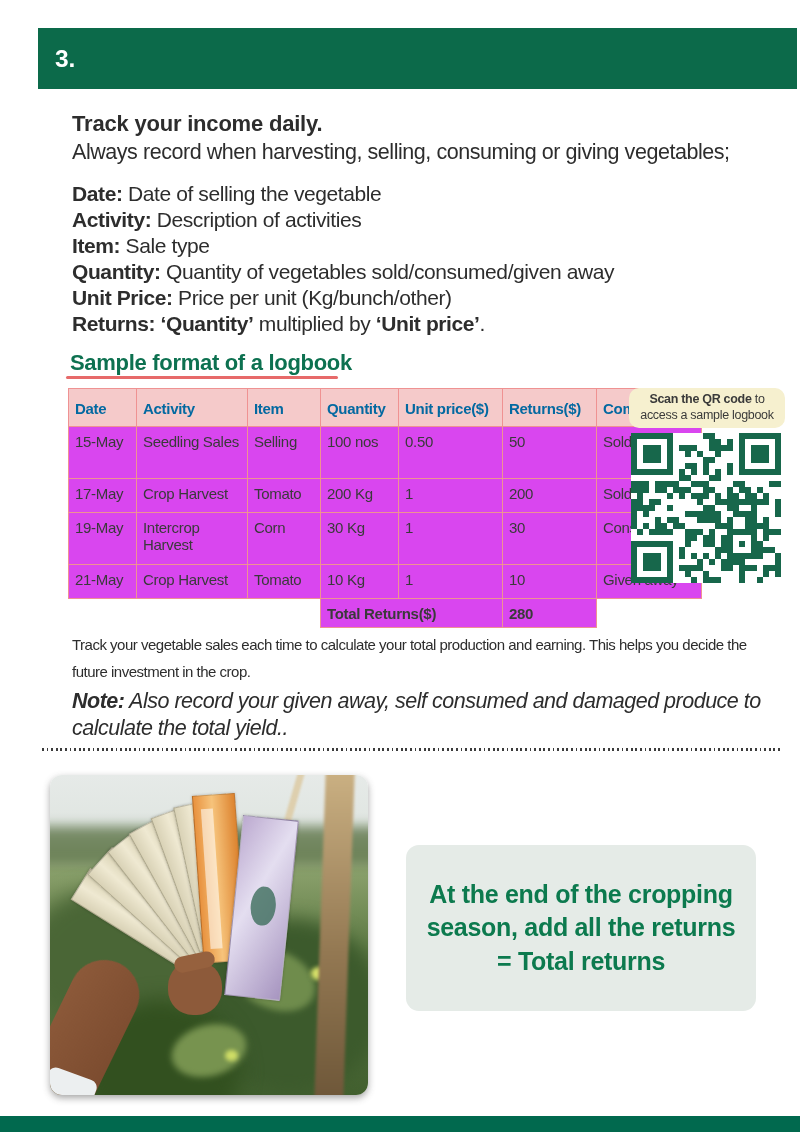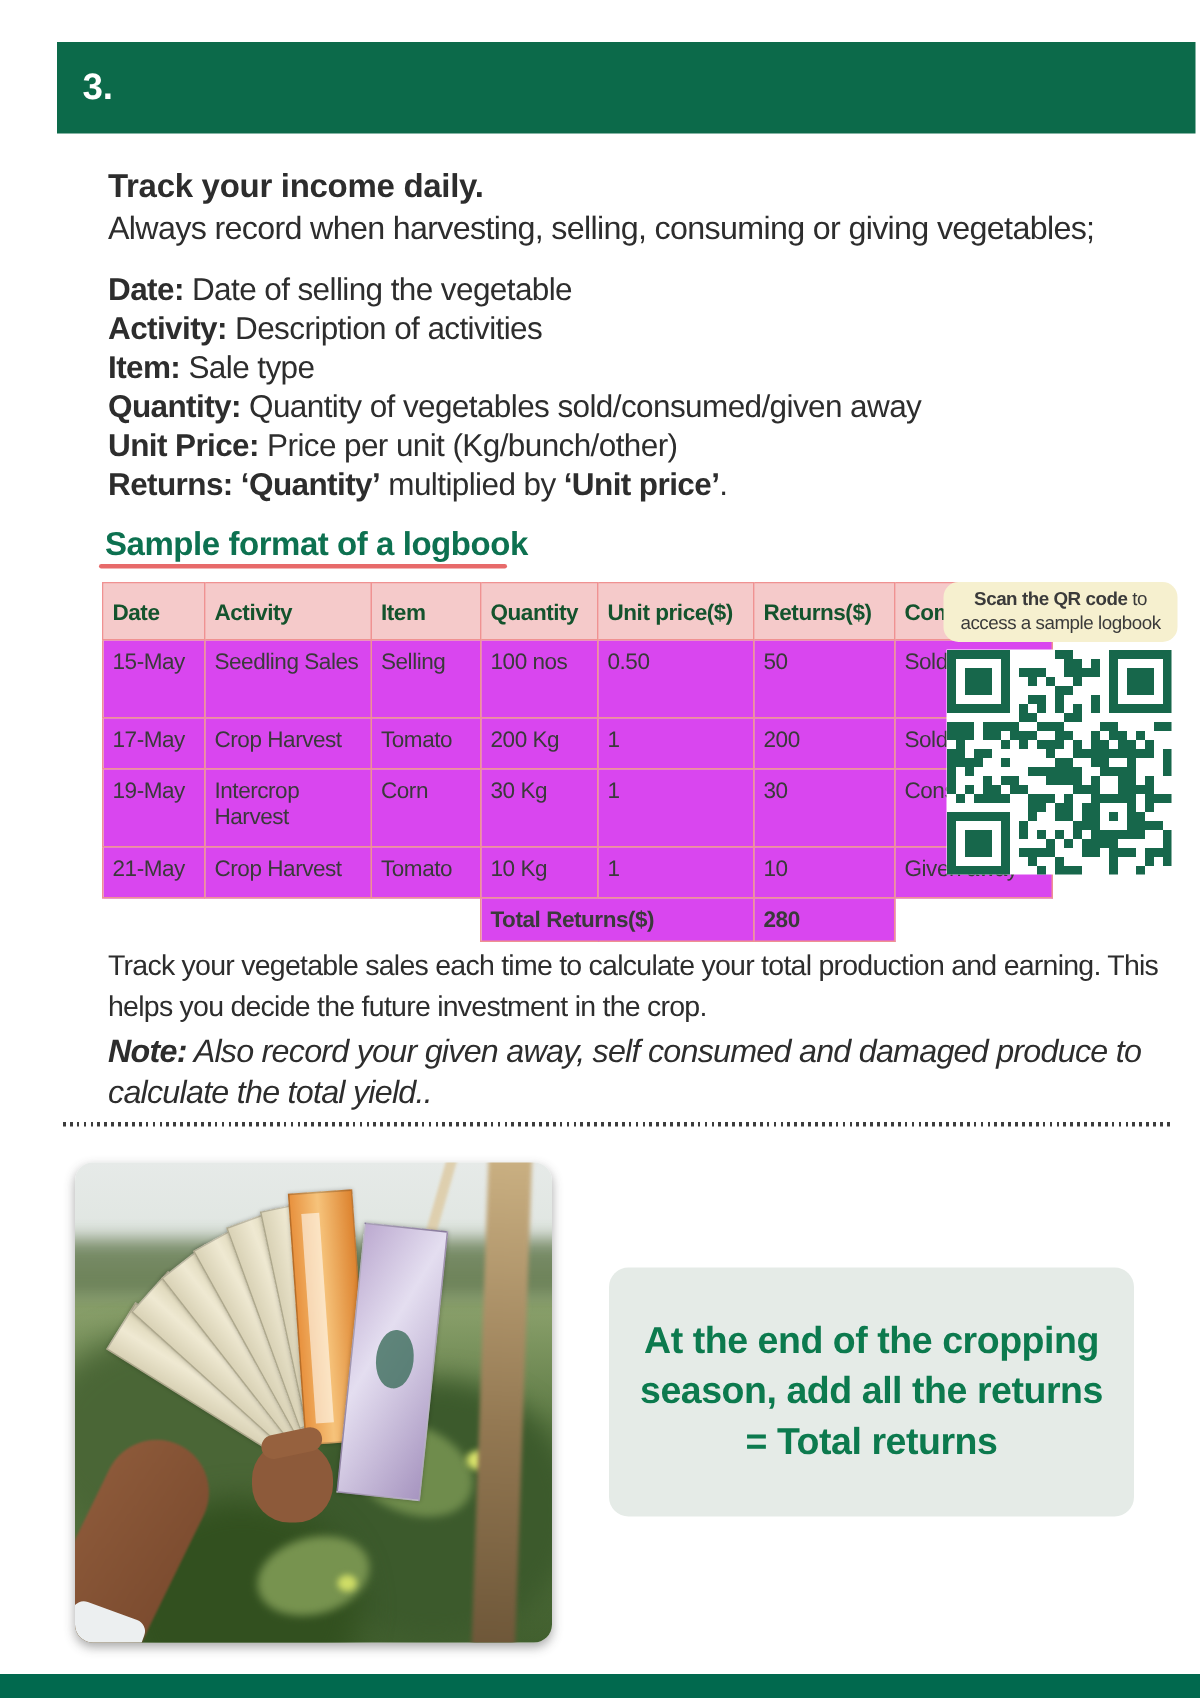--- a/index.html
+++ b/index.html
@@ -35,36 +35,36 @@
   .defs{position:absolute;left:72px;top:181px;width:700px;font-size:21px;line-height:26px;letter-spacing:-0.4px;}
   
   .sample-heading{position:absolute;left:70px;top:350px;font-size:22px;font-weight:bold;color:var(--heading-green);letter-spacing:-0.3px;}
   .sample-underline{position:absolute;left:66px;top:376px;width:272px;height:2.5px;background:var(--underline-red);border-radius:2px;}
   
   .logtable{
     position:absolute;left:68px;top:388px;border-collapse:collapse;table-layout:fixed;
     font-size:15px;letter-spacing:-0.3px;color:#3a3a3a;
   }
   .logtable th,.logtable td{border:1.6px solid var(--table-border);padding:6px 5px 5px 6px;vertical-align:top;text-align:left;}
-  .logtable th{background:var(--table-header-bg);font-weight:bold;height:26px;vertical-align:middle;color:#14532d;}
+  .logtable th{background:var(--table-header-bg);font-weight:bold;height:26px;vertical-align:middle;color:#0369a1;}
   .logtable td{background:#d946ef;}
   .logtable td.blank{border:none;background:transparent;}
   .logtable .total-label,.logtable .total-value{font-weight:bold;}
   .c0{width:56px}.c1{width:99px}.c2{width:61px}.c3{width:66px}.c4{width:92px}.c5{width:82px}.c6{width:93px}
   .row-tall td{height:40px;}
   .row-short td{height:22px;}
   
   .qr-panel{position:absolute;left:629px;top:388px;width:156px;}
   .qr-label{
     background:var(--qr-label-bg);text-align:center;font-size:12.5px;line-height:1.3;
     color:#3a3a3a;padding:3px 1px 4px 1px;letter-spacing:-0.3px;border-radius:10px;
   }
   .qr-box{margin-top:5px;width:150px;height:150px;margin-left:2px;background:#fff;}
   
-  .outro-para{position:absolute;left:72px;top:631px;width:706px;font-size:19px;line-height:27px;letter-spacing:-0.5px;}
+  .outro-para{position:absolute;left:72px;top:631px;width:706px;font-size:15px;line-height:27px;letter-spacing:-0.5px;}
   .outro-note{position:absolute;left:72px;top:688px;width:706px;font-size:21.5px;line-height:27px;font-style:italic;letter-spacing:-0.5px;}
   .outro-note b{font-style:italic;}
   
   .dotline{
     position:absolute;left:42px;top:748px;width:738px;height:2.6px;
     background:repeating-linear-gradient(90deg,#3c3c3c 0 1.8px,transparent 1.8px 4.6px);
   }
   
   .photo{
     position:absolute;left:50px;top:775px;width:318px;height:320px;border-radius:12px;overflow:hidden;

